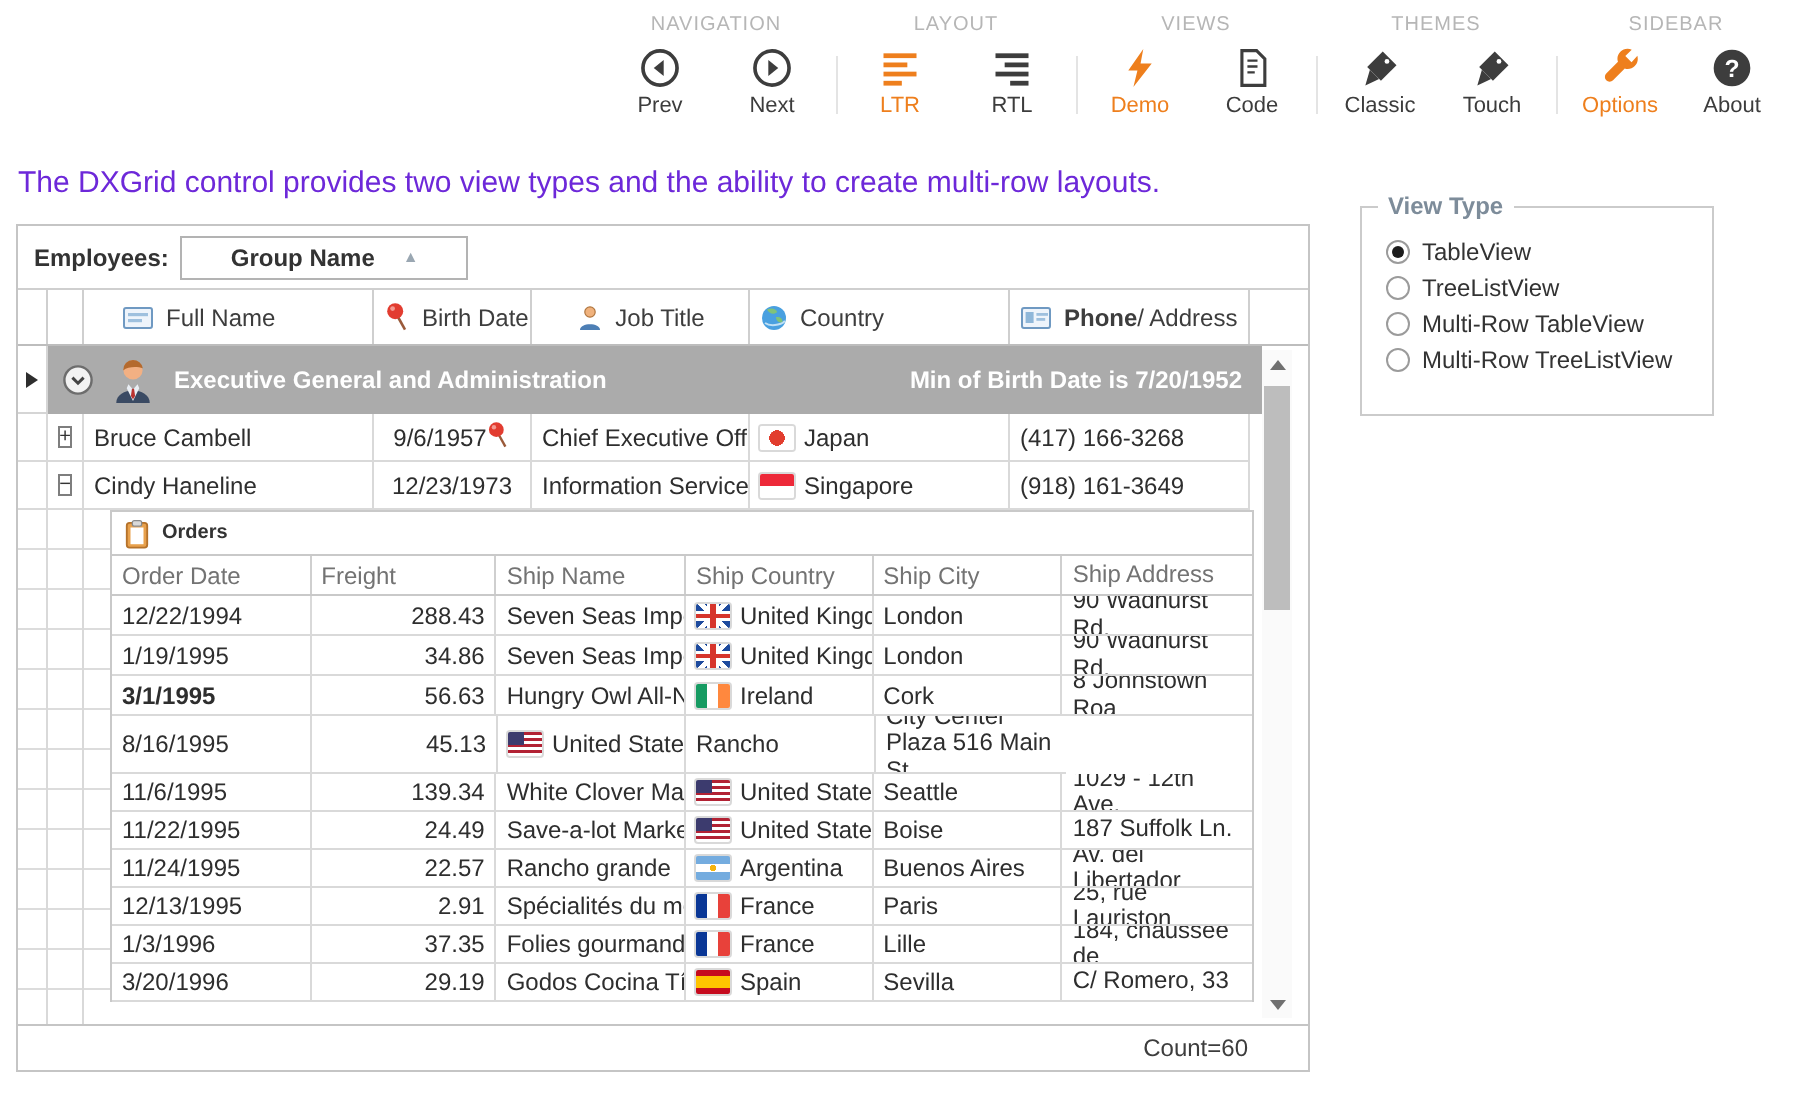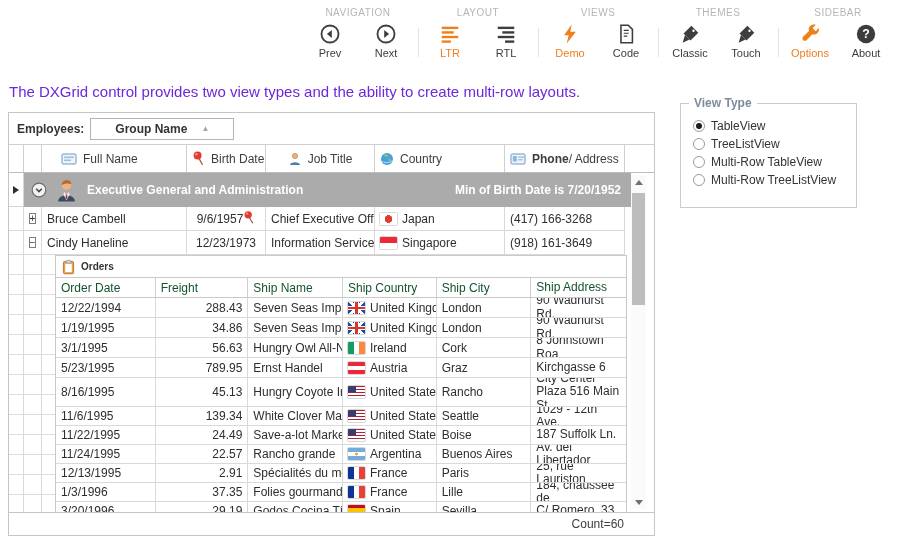--- a/index.html
+++ b/index.html
@@ -67,21 +67,21 @@
   .detail-gutter { position:absolute; left:0; top:0; bottom:0; width:46px;
                    background:repeating-linear-gradient(to bottom, transparent 0 19px, #dcdcdc 19px 20px); }
   .detail-gutter .v1, .detail-gutter .v2 { position:absolute; top:0; bottom:0; width:1px; background:#d9d9d9; }
   .detail-gutter .v1 { left:14px; } .detail-gutter .v2 { left:32px; }
   .detail-grid { position:absolute; left:46px; top:0; width:572px; background:#fff;
                  border:1px solid #c9c9c9; border-bottom:none; }
   .d-title { height:22px; display:flex; align-items:center; padding-left:6px; border-bottom:1px solid #c9c9c9;
              font-size:10px; font-weight:bold; color:#333; }
   .d-title .cicon { margin-right:6px; display:flex; }
   .d-hdr { display:flex; height:20px; border-bottom:1px solid #c9c9c9; }
-  .d-hcell { display:flex; align-items:center; padding:0 5px; font-size:12px; color:#14532d;
+  .d-hcell { display:flex; align-items:center; padding:0 5px; font-size:12px; color:#737373;
              border-right:1px solid #cfcfcf; overflow:hidden; white-space:nowrap; cursor:pointer; }
   .d-row { display:flex; }
   .d-cell { display:flex; align-items:center; padding:0 5px; font-size:12px; color:#2e2e2e;
             border-right:1px solid #d9d9d9; border-bottom:1px solid #d9d9d9; overflow:hidden; white-space:nowrap; }
   .dc-date { width:100px; } .dc-freight { width:93px; justify-content:flex-end; }
   .dc-ship { width:95px; } .dc-country { width:94px; } .dc-city { width:95px; }
   .dc-addr { width:95px; border-right:none; white-space:normal; line-height:1.12; padding:1px 5px; align-items:center; }
 
   
   .flag { width:17px; height:12px; display:inline-block; margin-right:5px; flex:none;
@@ -432,45 +432,33 @@
                 <div class="d-cell dc-freight" style="height: 20px;">34.86</div>
                 <div class="d-cell dc-ship" style="height: 20px;">Seven Seas Impc</div>
                 <div class="d-cell dc-country" style="height: 20px;">
                   <span class="flag flag-uk"></span>
                   <span>United Kingd</span>
                 </div>
                 <div class="d-cell dc-city" style="height: 20px;">London</div>
                 <div class="d-cell dc-addr" style="height: 20px;">90 Wadhurst Rd.</div>
               </div>
               <div class="d-row" style="height: 20px;">
-                <div class="d-cell dc-date" style="height: 20px;">3/1/1995</div>
+                <div class="d-cell dc-date" style="height: 20px; font-weight: bold;">3/1/1995</div>
                 <div class="d-cell dc-freight" style="height: 20px;">56.63</div>
                 <div class="d-cell dc-ship" style="height: 20px;">Hungry Owl All-N</div>
                 <div class="d-cell dc-country" style="height: 20px;">
                   <span class="flag flag-ireland"></span>
                   <span>Ireland</span>
                 </div>
                 <div class="d-cell dc-city" style="height: 20px;">Cork</div>
                 <div class="d-cell dc-addr" style="height: 20px;">8 Johnstown Roa</div>
               </div>
-              <div class="d-row" style="height: 20px;">
-                <div class="d-cell dc-date" style="height: 20px;">5/23/1995</div>
-                <div class="d-cell dc-freight" style="height: 20px;">789.95</div>
-                <div class="d-cell dc-ship" style="height: 20px;">Ernst Handel</div>
-                <div class="d-cell dc-country" style="height: 20px;">
-                  <span class="flag flag-austria"></span>
-                  <span>Austria</span>
-                </div>
-                <div class="d-cell dc-city" style="height: 20px;">Graz</div>
-                <div class="d-cell dc-addr" style="height: 20px;">Kirchgasse 6</div>
-              </div>
               <div class="d-row" style="height: 29px;">
                 <div class="d-cell dc-date" style="height: 29px;">8/16/1995</div>
                 <div class="d-cell dc-freight" style="height: 29px;">45.13</div>
-                <div class="d-cell dc-ship" style="height: 29px;">Hungry Coyote Ir</div>
                 <div class="d-cell dc-country" style="height: 29px;">
                   <span class="flag flag-us"></span>
                   <span>United State</span>
                 </div>
                 <div class="d-cell dc-city" style="height: 29px;">Rancho</div>
                 <div class="d-cell dc-addr" style="height: 29px;">City Center Plaza 516 Main St.</div>
               </div>
               <div class="d-row" style="height: 19px;">
                 <div class="d-cell dc-date" style="height: 19px;">11/6/1995</div>
                 <div class="d-cell dc-freight" style="height: 19px;">139.34</div>

